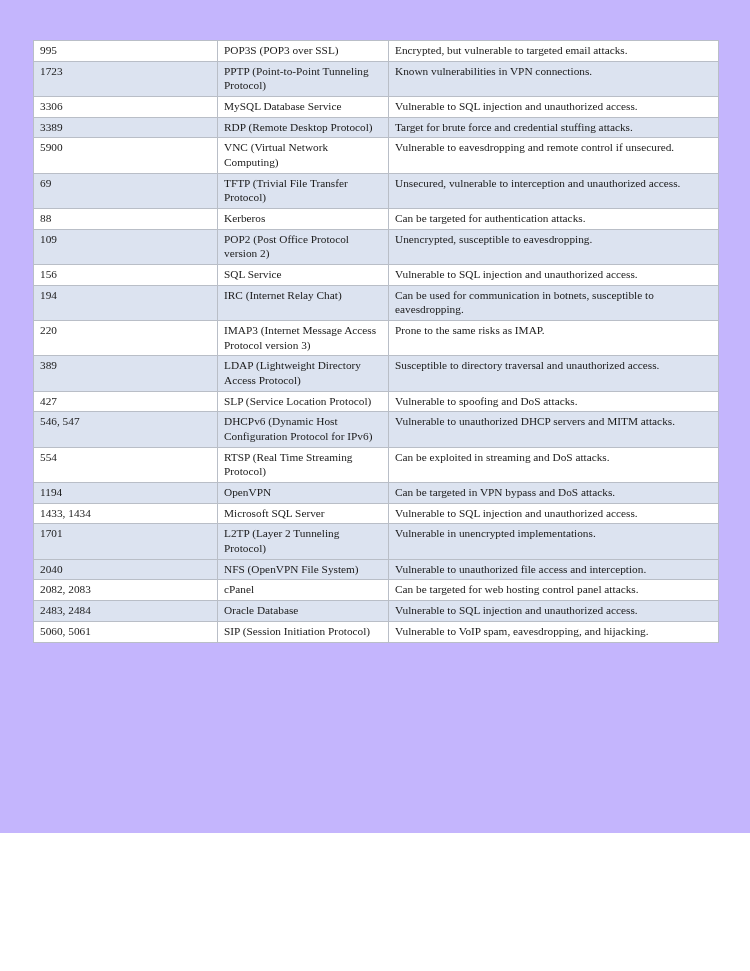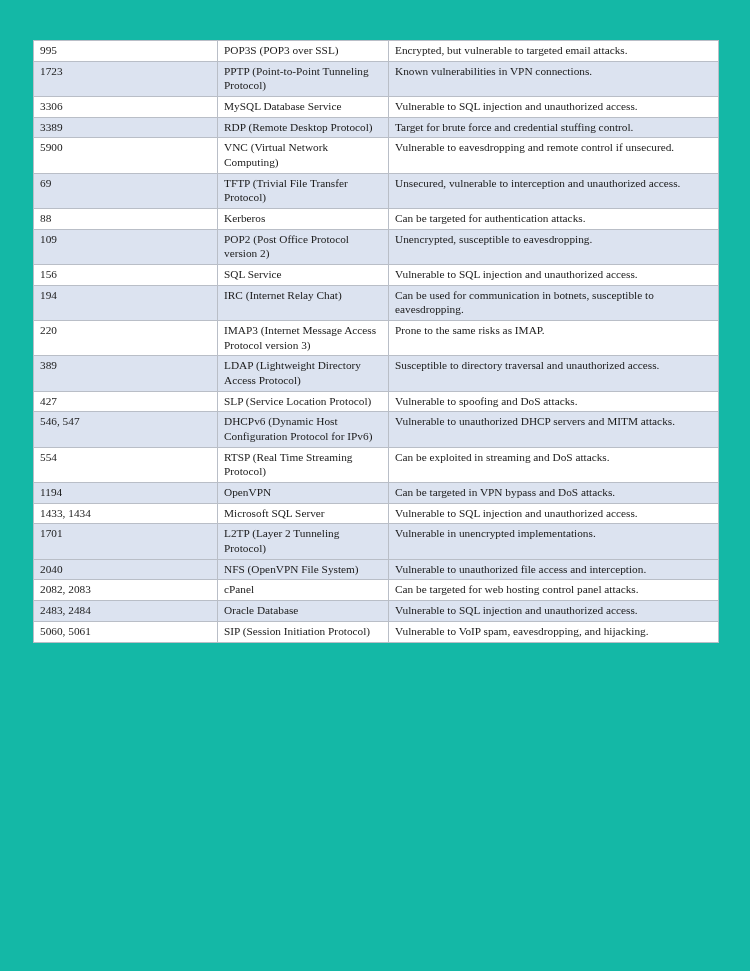--- a/index.html
+++ b/index.html
@@ -10,22 +10,22 @@
     width: 750px;
     height: 971px;
     background: #ffffff;
     font-family: "Liberation Serif", "DejaVu Serif", serif;
     -webkit-font-smoothing: antialiased;
   }
 
   .page {
     position: relative;
     width: 750px;
-    height: 971px;
-    background: #14b8a6;
+    height: 833px;
+    background: #c4b5fd;
     overflow: hidden;
   }
 
   .table-wrap {
     position: absolute;
     left: 33px;
     top: 40px;
     width: 685px;
   }
 
@@ -86,21 +86,21 @@
             <td class="cell-risk">Known vulnerabilities in VPN connections.</td>
           </tr>
           <tr class="band-plain">
             <td class="cell-port">3306</td>
             <td class="cell-service">MySQL Database Service</td>
             <td class="cell-risk">Vulnerable to SQL injection and unauthorized access.</td>
           </tr>
           <tr class="band-shaded">
             <td class="cell-port">3389</td>
             <td class="cell-service">RDP (Remote Desktop Protocol)</td>
-            <td class="cell-risk">Target for brute force and credential stuffing control.</td>
+            <td class="cell-risk">Target for brute force and credential stuffing attacks.</td>
           </tr>
           <tr class="band-plain">
             <td class="cell-port">5900</td>
             <td class="cell-service">VNC (Virtual Network Computing)</td>
             <td class="cell-risk">Vulnerable to eavesdropping and remote control if unsecured.</td>
           </tr>
           <tr class="band-shaded">
             <td class="cell-port">69</td>
             <td class="cell-service">TFTP (Trivial File Transfer Protocol)</td>
             <td class="cell-risk">Unsecured, vulnerable to interception and unauthorized access.</td>

